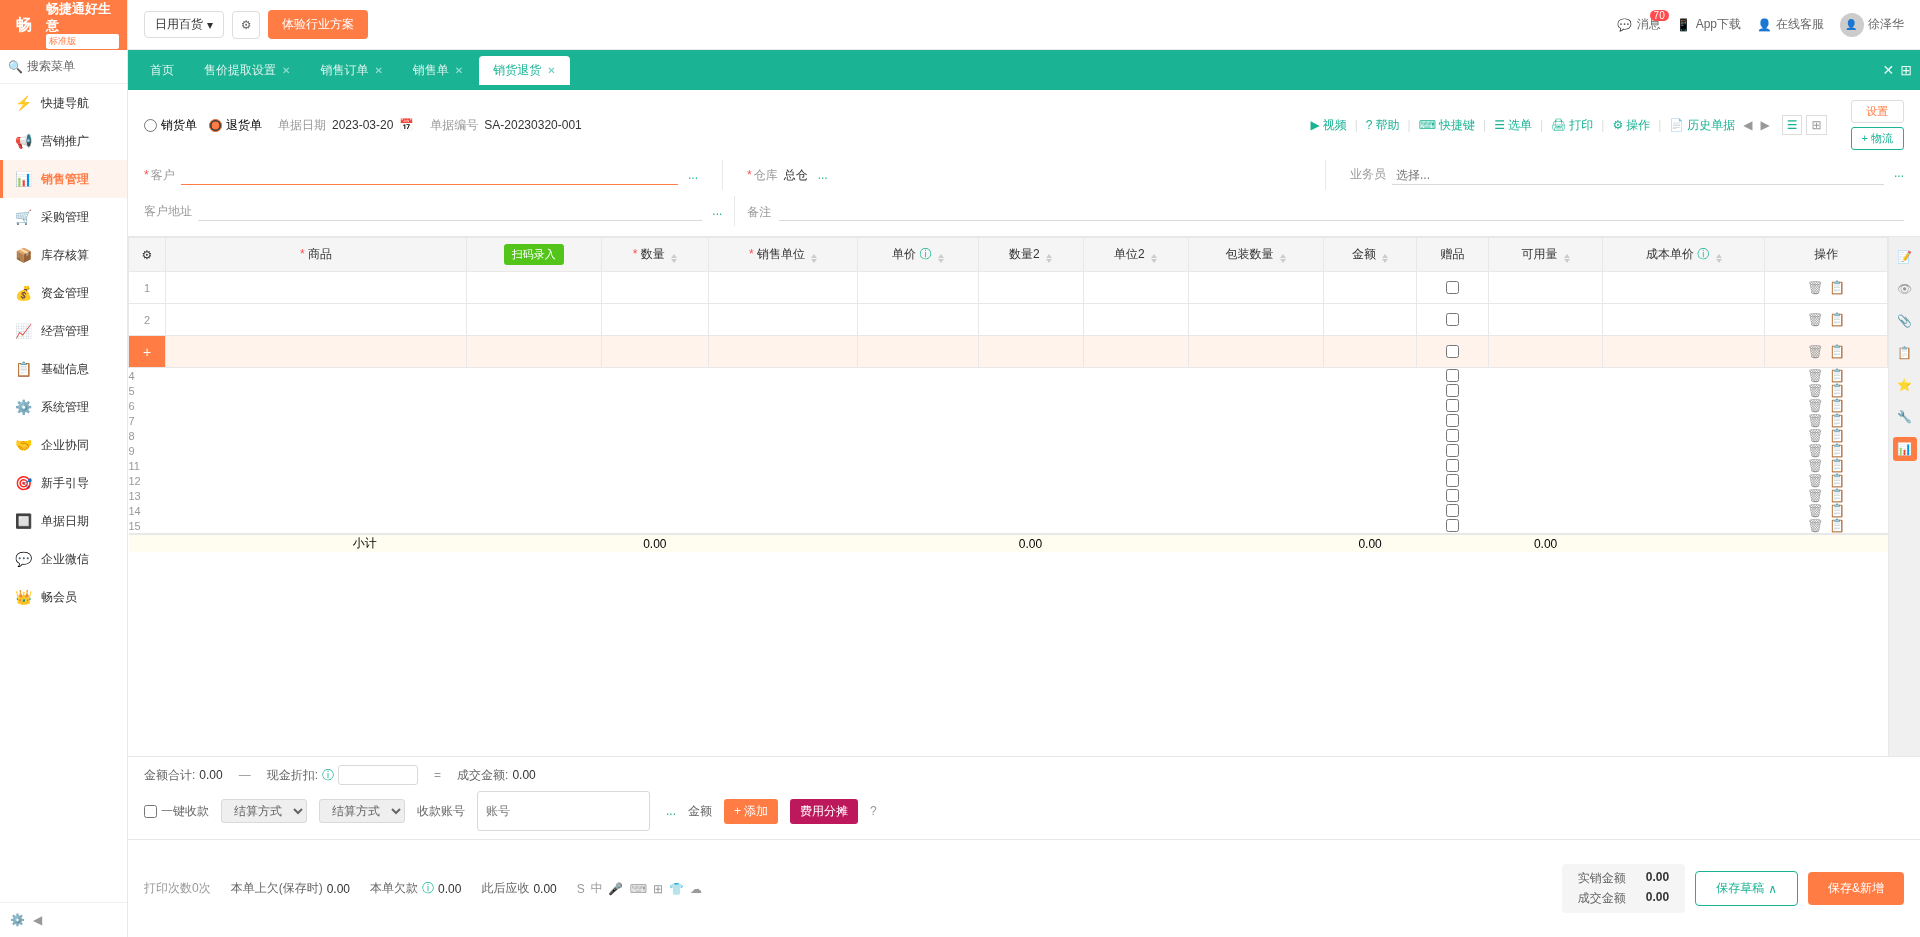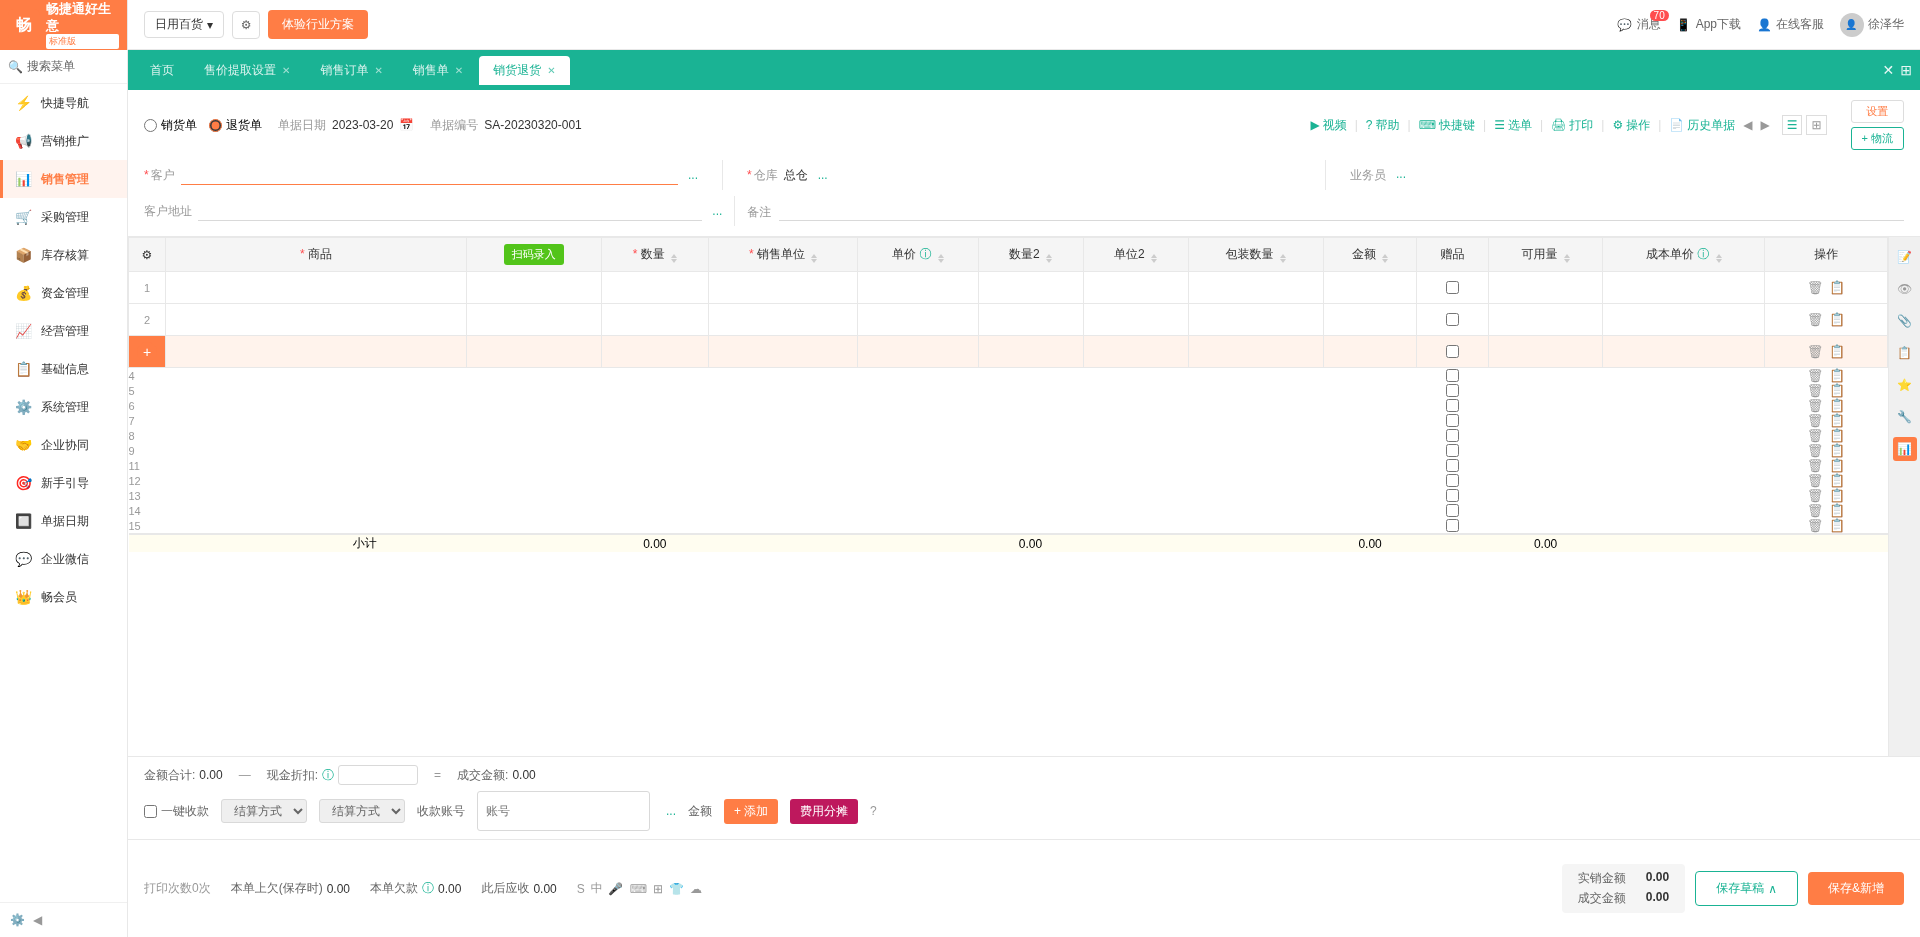--- a/index.html
+++ b/index.html
@@ -341,20 +341,21 @@
         </div>
         <div class="field-divider"></div>
         <div style="display:flex;align-items:center;gap:6px;flex:1.5;">
           <span class="field-label required">仓库</span>
           <span style="color:#333;">总仓</span>
           <span class="field-dots">...</span>
         </div>
         <div class="field-divider"></div>
         <div style="display:flex;align-items:flex-start;gap:6px;flex:1.5;">
           <span class="field-label">业务员</span>
+          <input type="text" class="field-input" placeholder="选择..." style="">
           <span class="field-dots">...</span>
         </div>
       </div>
 
       <div class="form-fields-row2" style="margin-top:6px;display:flex;gap:0;">
         <div style="display:flex;align-items:center;gap:6px;flex:1.5;">
           <span class="field-label">客户地址</span>
           <input type="text" class="field-input" style="flex: 1 1 0%;">
           <span class="field-dots">...</span>
         </div>

